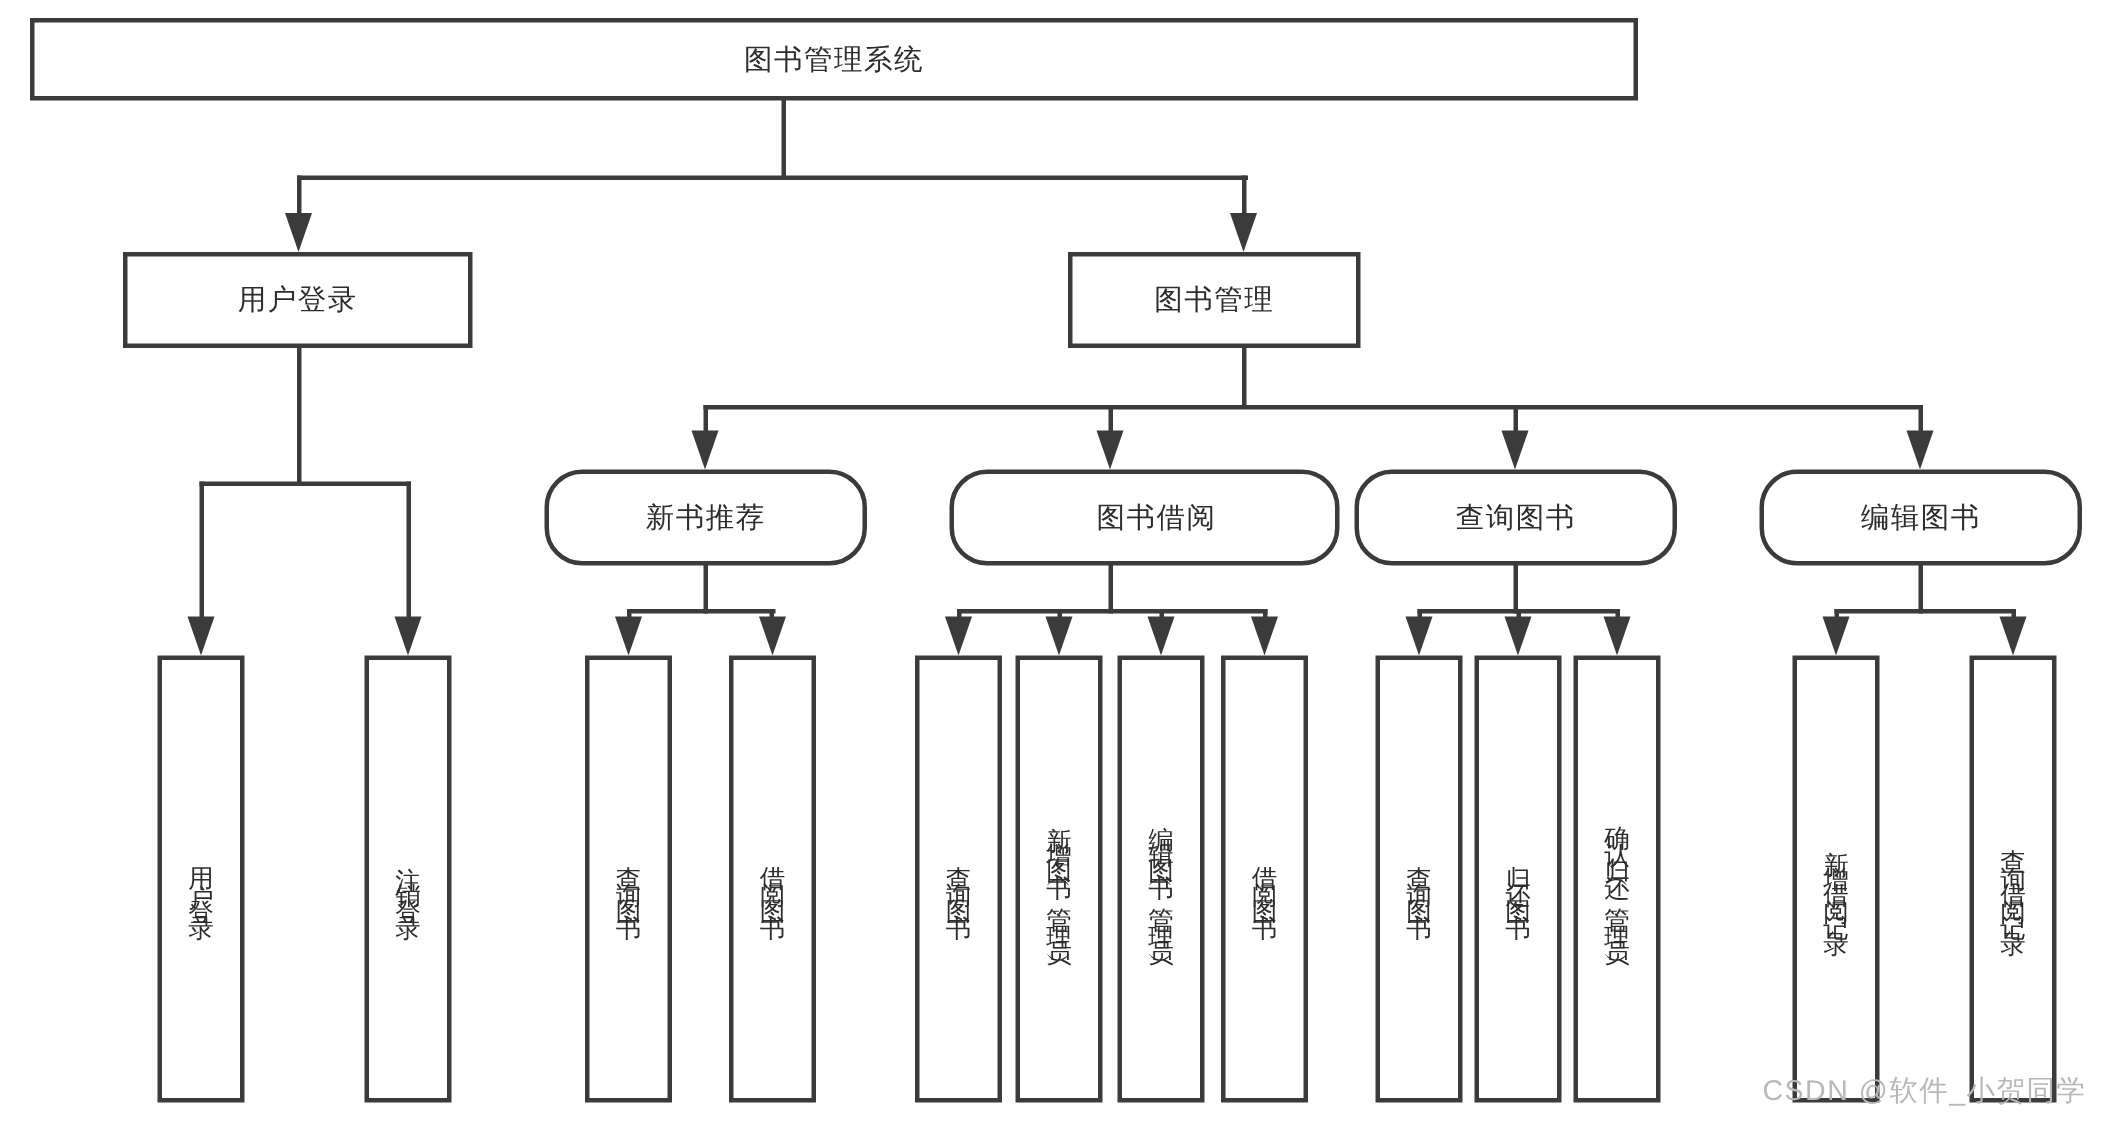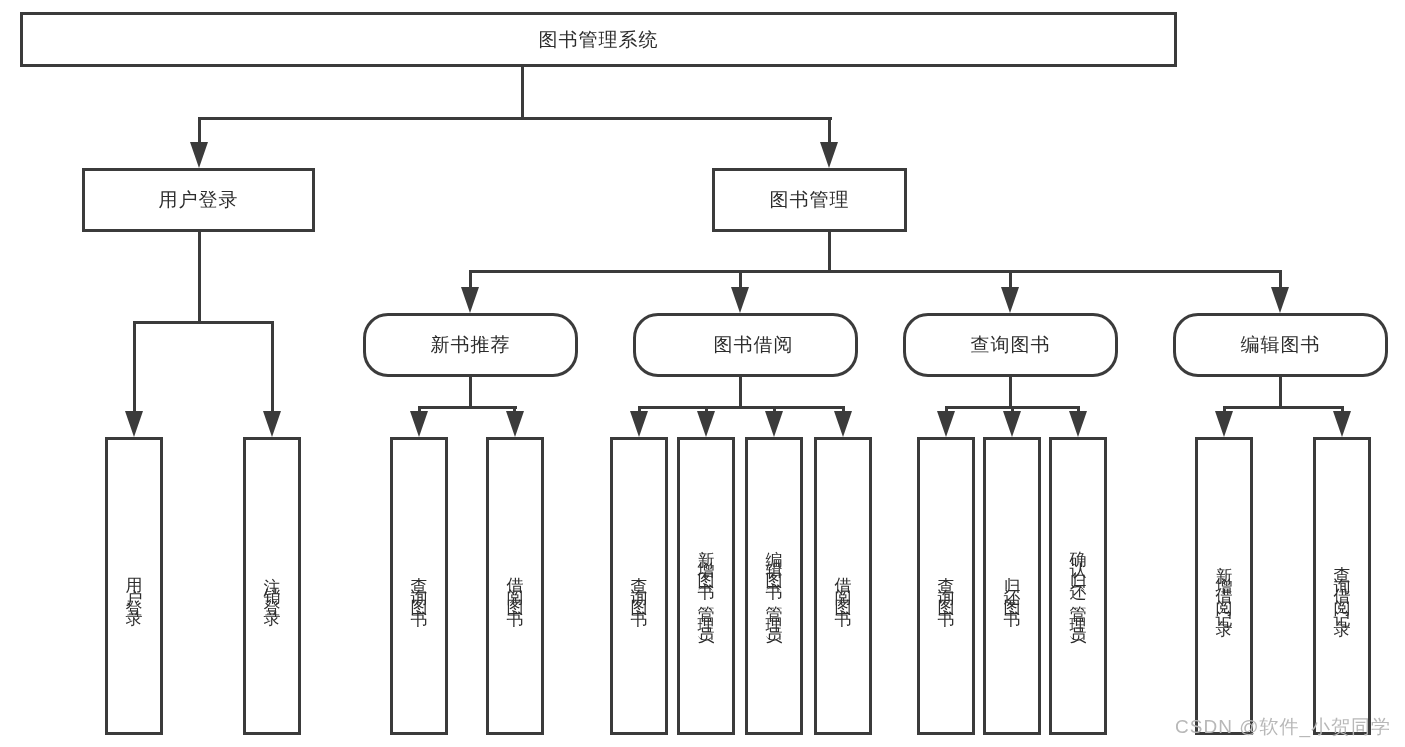--- a/index.html
+++ b/index.html
@@ -13,21 +13,21 @@
   #canvas{
     position:relative;width:1405px;height:747px;background:var(--bg);
     overflow:hidden;
   }
   .box{
     position:absolute;box-sizing:border-box;border:3px solid var(--line);
     background:var(--bg);display:flex;align-items:center;justify-content:center;
     color:var(--text);
   }
   .hlabel{font-size:19px;letter-spacing:1px;}
-  .root-box{left:20px;top:12px;width:1157px;height:55px;}
+  .root-box{left:20px;top:12px;width:1072px;height:55px;}
   .l1-box{top:168px;height:64px;}
   .l2-box{top:313px;height:64px;border-radius:25px;}
   .leaf-box{
     top:437px;height:298px;width:58px;
   }
   .leaf-box .vtext{
     writing-mode:vertical-rl;text-orientation:mixed;
     font-size:17px;letter-spacing:11px;color:var(--text);
     line-height:1;white-space:nowrap;
   }
@@ -80,21 +80,21 @@
   <div class="v" style="left:1009px;top:270px;height:22px;"></div>
   <div class="v" style="left:1279px;top:270px;height:22px;"></div>
   <div class="arrow" style="left:461px;top:287px;"></div>
   <div class="arrow" style="left:731px;top:287px;"></div>
   <div class="arrow" style="left:1001px;top:287px;"></div>
   <div class="arrow" style="left:1271px;top:287px;"></div>
 
   <div class="box l2-box hlabel" style="left:363px;width:215px;">
       <span>新书推荐</span>
     </div>
-  <div class="box l2-box hlabel" style="left:633px;width:225px;padding-left:16px;">
+  <div class="box l2-box hlabel" style="left:633px;width:260px;padding-left:16px;">
       <span>图书借阅</span>
     </div>
   <div class="box l2-box hlabel" style="left:903px;width:215px;">
       <span>查询图书</span>
     </div>
   <div class="box l2-box hlabel" style="left:1173px;width:215px;">
       <span>编辑图书</span>
     </div>
 
   <div class="v" style="left:469px;top:376px;height:33px;"></div>

